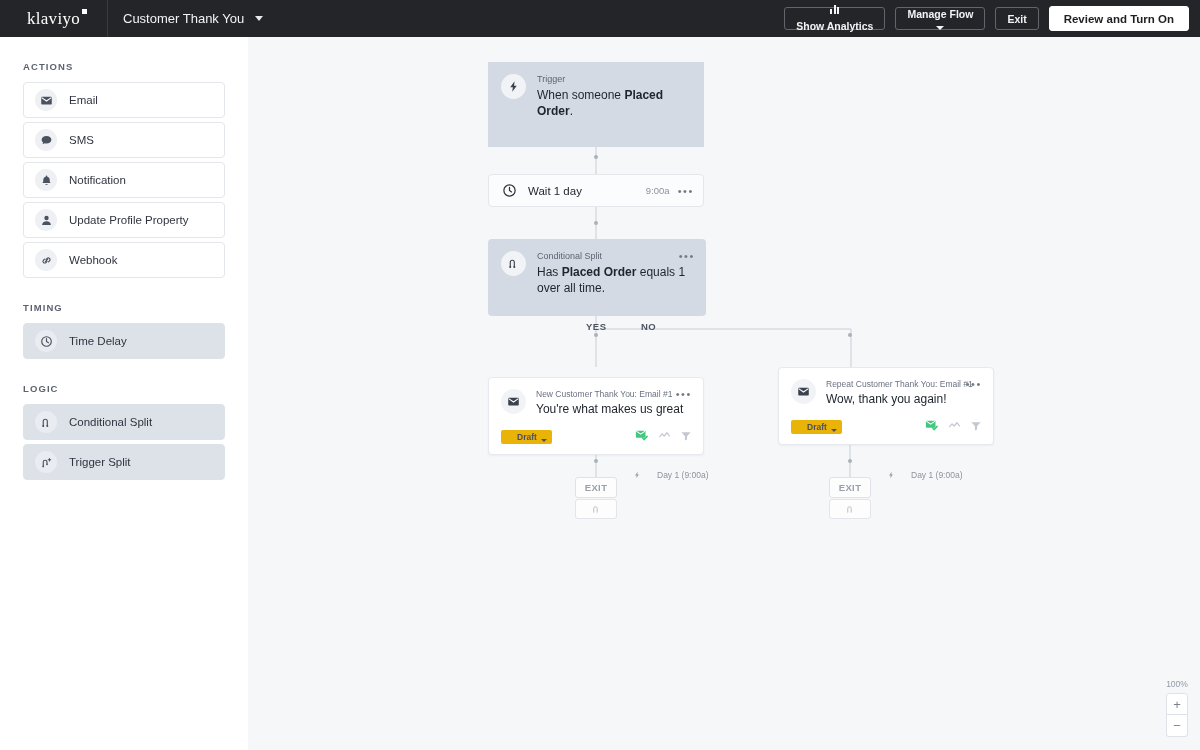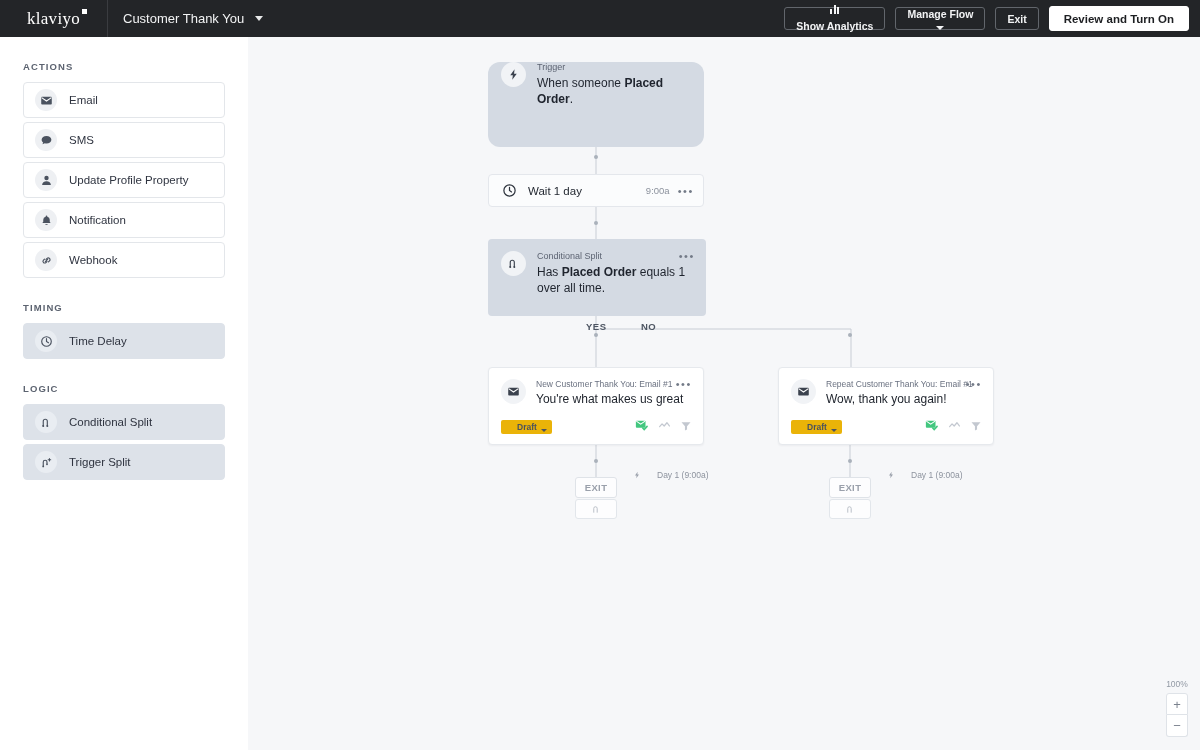--- a/index.html
+++ b/index.html
@@ -127,22 +127,22 @@
     width: 952px; height: 713px;
     background: #f6f7f9;
     overflow: hidden;
   }
   .node { position: absolute; }
 
   .trigger-node {
     left: 240px; top: 25px;
     width: 216px; height: 85px;
     background: #d4dae3;
-    border-radius: 12px;
-    padding: 0 13px 0 13px;
+    border-radius: 0;
+    padding: 12px 13px 0 13px;
     display: flex; gap: 11px;
     cursor: pointer;
   }
   .n-ic {
     width: 25px; height: 25px; border-radius: 50%;
     background: #f1f3f6;
     display: flex; align-items: center; justify-content: center;
     flex: none;
   }
   .n-kicker { font-size: 9px; color: #5d6473; margin-bottom: 3px; }
@@ -320,35 +320,35 @@
         <svg width="13" height="13" viewBox="0 0 16 16">
             <path d="M8 2.5c3.4 0 6 2 6 4.6s-2.6 4.6-6 4.6c-.7 0-1.4-.1-2-.3l-3 1.3.9-2.2C2.7 9.7 2 8.5 2 7.1 2 4.5 4.6 2.5 8 2.5z" fill="#4a525f"></path>
           </svg>
       </span>
       <span class="sb-label">SMS</span>
     </div>
 
     <div class="sb-item">
       <span class="sb-ic">
         <svg width="13" height="13" viewBox="0 0 16 16">
+            <path d="M8 1.8a1 1 0 011 1v.5a3.8 3.8 0 013 3.7v2.4l1.1 1.8H2.9L4 9.4V7a3.8 3.8 0 013-3.7v-.5a1 1 0 011-1z" fill="#4a525f"></path>
+            <path d="M6.4 12.2a1.7 1.7 0 003.2 0z" fill="#4a525f"></path>
+          </svg>
+      </span>
+      <span class="sb-label">Notification</span>
+    </div>
+
+    <div class="sb-item">
+      <span class="sb-ic">
+        <svg width="13" height="13" viewBox="0 0 16 16">
             <circle cx="8" cy="5" r="2.7" fill="#4a525f"></circle>
             <path d="M2.6 13.5c0-3 2.4-4.6 5.4-4.6s5.4 1.6 5.4 4.6z" fill="#4a525f"></path>
           </svg>
       </span>
       <span class="sb-label">Update Profile Property</span>
-    </div>
-
-    <div class="sb-item">
-      <span class="sb-ic">
-        <svg width="13" height="13" viewBox="0 0 16 16">
-            <path d="M8 1.8a1 1 0 011 1v.5a3.8 3.8 0 013 3.7v2.4l1.1 1.8H2.9L4 9.4V7a3.8 3.8 0 013-3.7v-.5a1 1 0 011-1z" fill="#4a525f"></path>
-            <path d="M6.4 12.2a1.7 1.7 0 003.2 0z" fill="#4a525f"></path>
-          </svg>
-      </span>
-      <span class="sb-label">Notification</span>
     </div>
 
     <div class="sb-item">
       <span class="sb-ic">
         <svg width="13" height="13" viewBox="0 0 16 16">
             <g stroke="#4a525f" stroke-width="1.4" fill="none" stroke-linecap="round">
               <path d="M6.6 9.4l2.8-2.8"></path>
               <path d="M5.6 6.2L4.3 7.5a2.1 2.1 0 003 3l1.3-1.3"></path>
               <path d="M10.4 9.8l1.3-1.3a2.1 2.1 0 00-3-3L7.4 6.8"></path>
             </g>
@@ -458,21 +458,21 @@
       <div>
         <div class="n-kicker">Conditional Split</div>
         <div class="n-title"><span>Has </span><b>Placed Order</b><span> equals 1 over all time.</span></div>
       </div>
       <span class="dots split-dots">•••</span>
     </div>
 
     <div class="branch-lbl" style="left:338px; top:284px;">YES</div>
     <div class="branch-lbl" style="left:393px; top:284px;">NO</div>
 
-    <div class="node mail-card" style="left:240px; top:330px;">
+    <div class="node mail-card" style="left:240px; top:340px;">
       <div class="mc-top">
         <span class="n-ic">
           <svg width="13" height="13" viewBox="0 0 16 16">
               <rect x="1.5" y="3.5" width="13" height="9.5" rx="1" fill="#3b424e"></rect>
               <path d="M2 4.4l6 4.2 6-4.2" stroke="#fff" stroke-width="1.3" fill="none"></path>
             </svg>
         </span>
         <div>
           <div class="mc-kicker">New Customer Thank You: Email #1</div>
           <div class="mc-subject">You're what makes us great</div>

